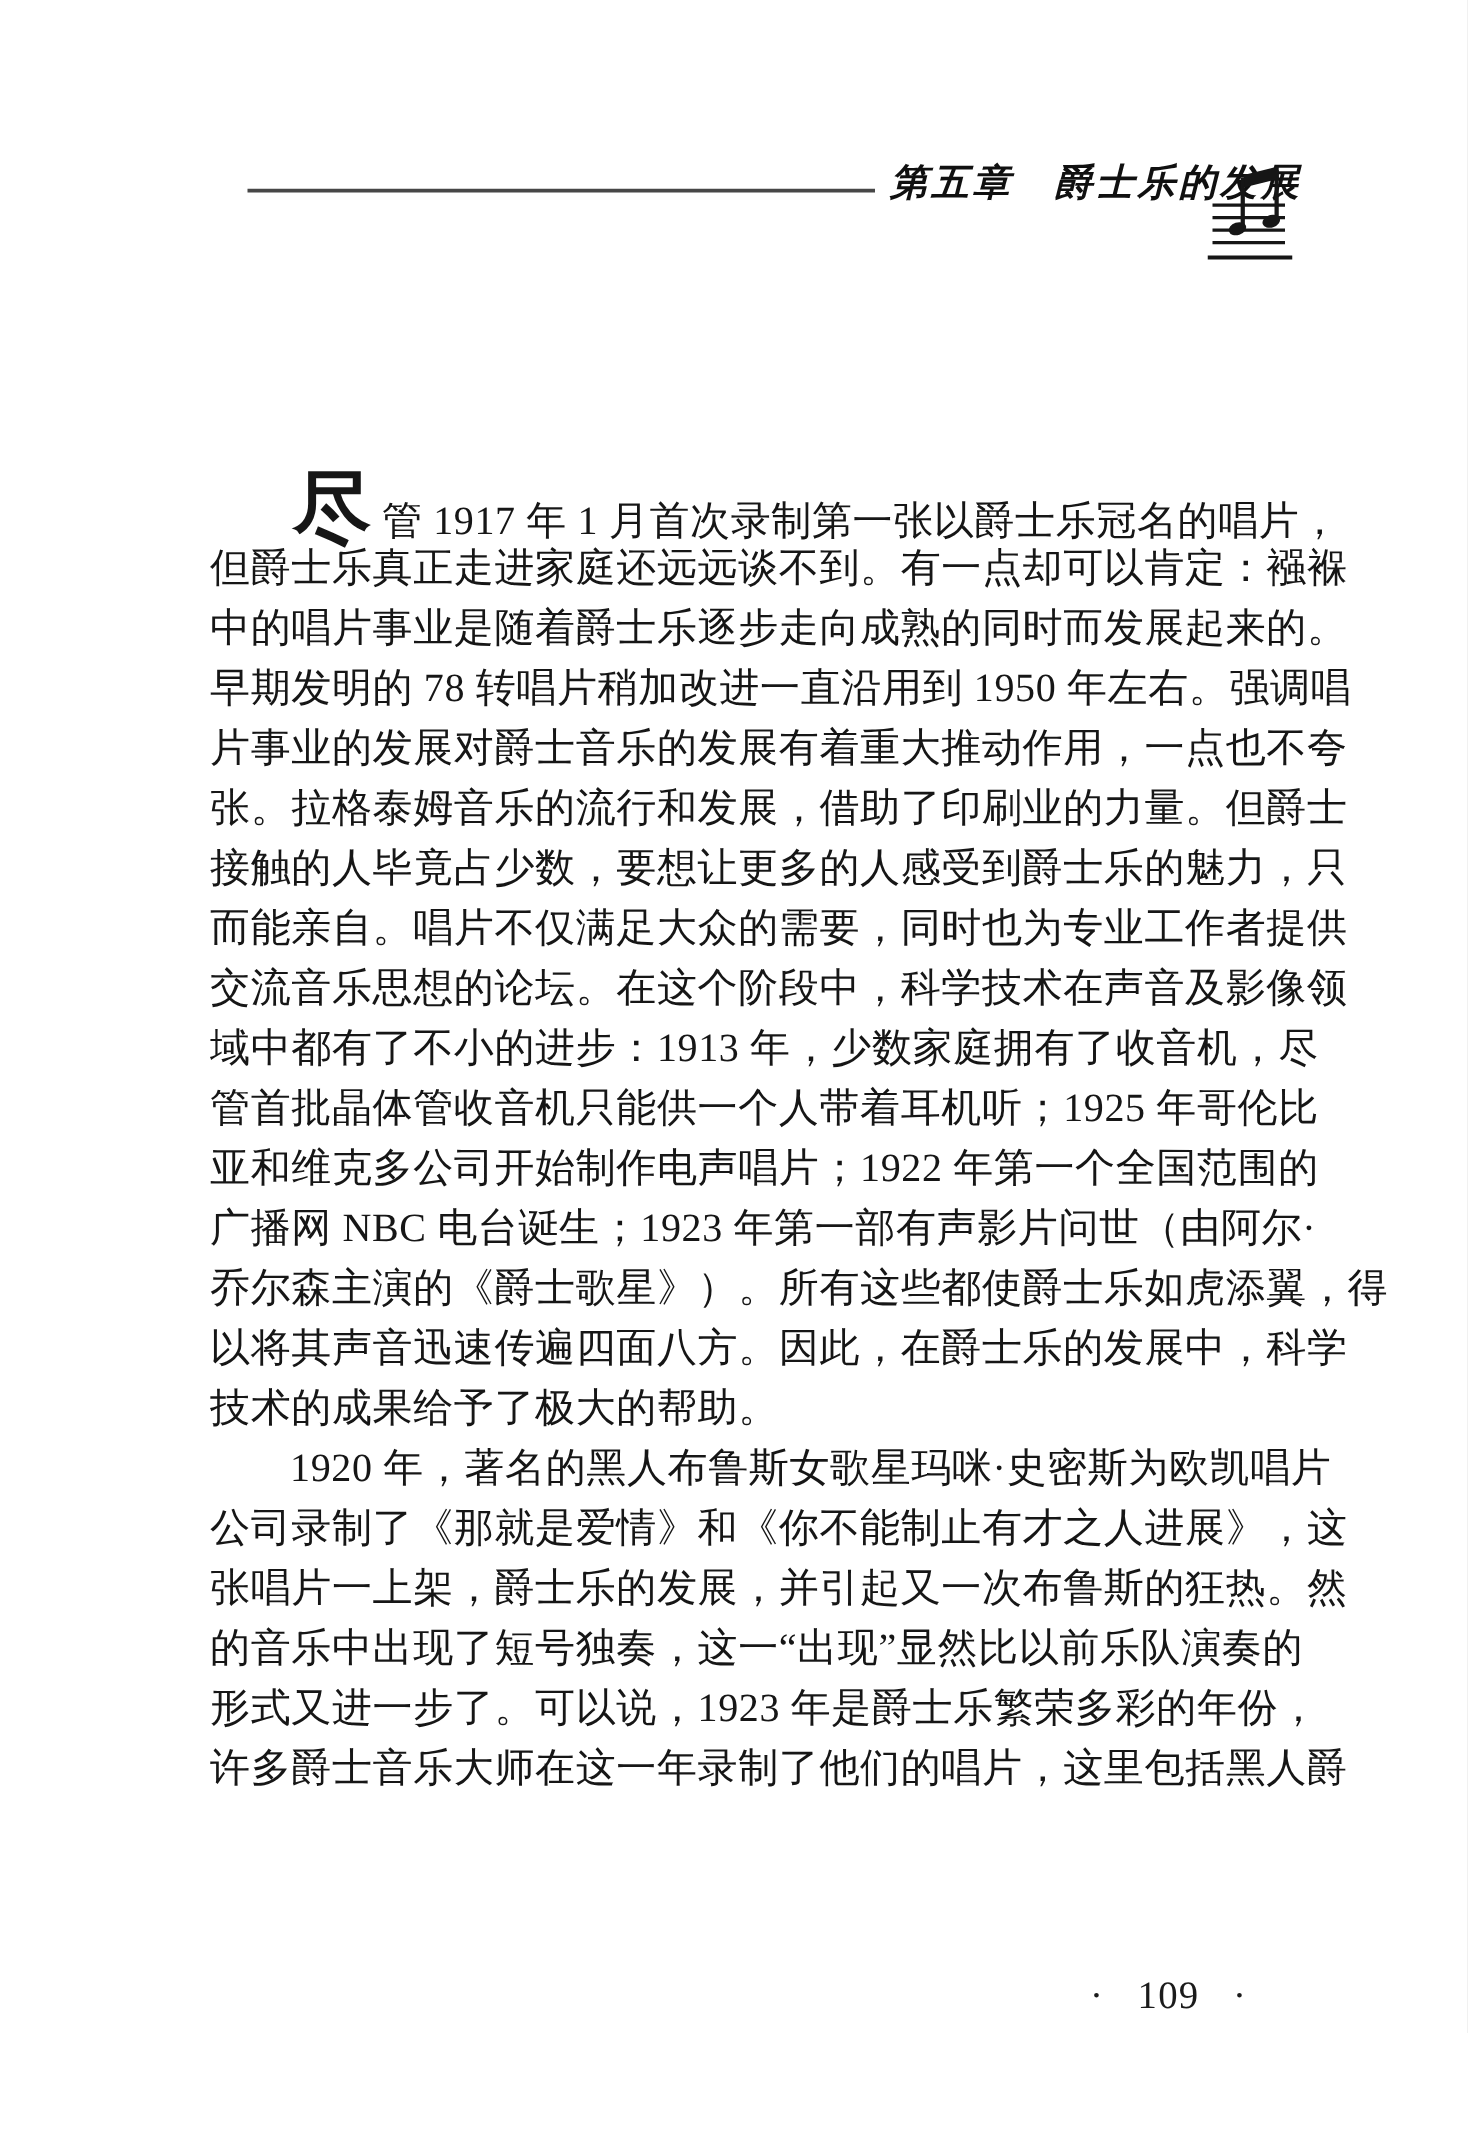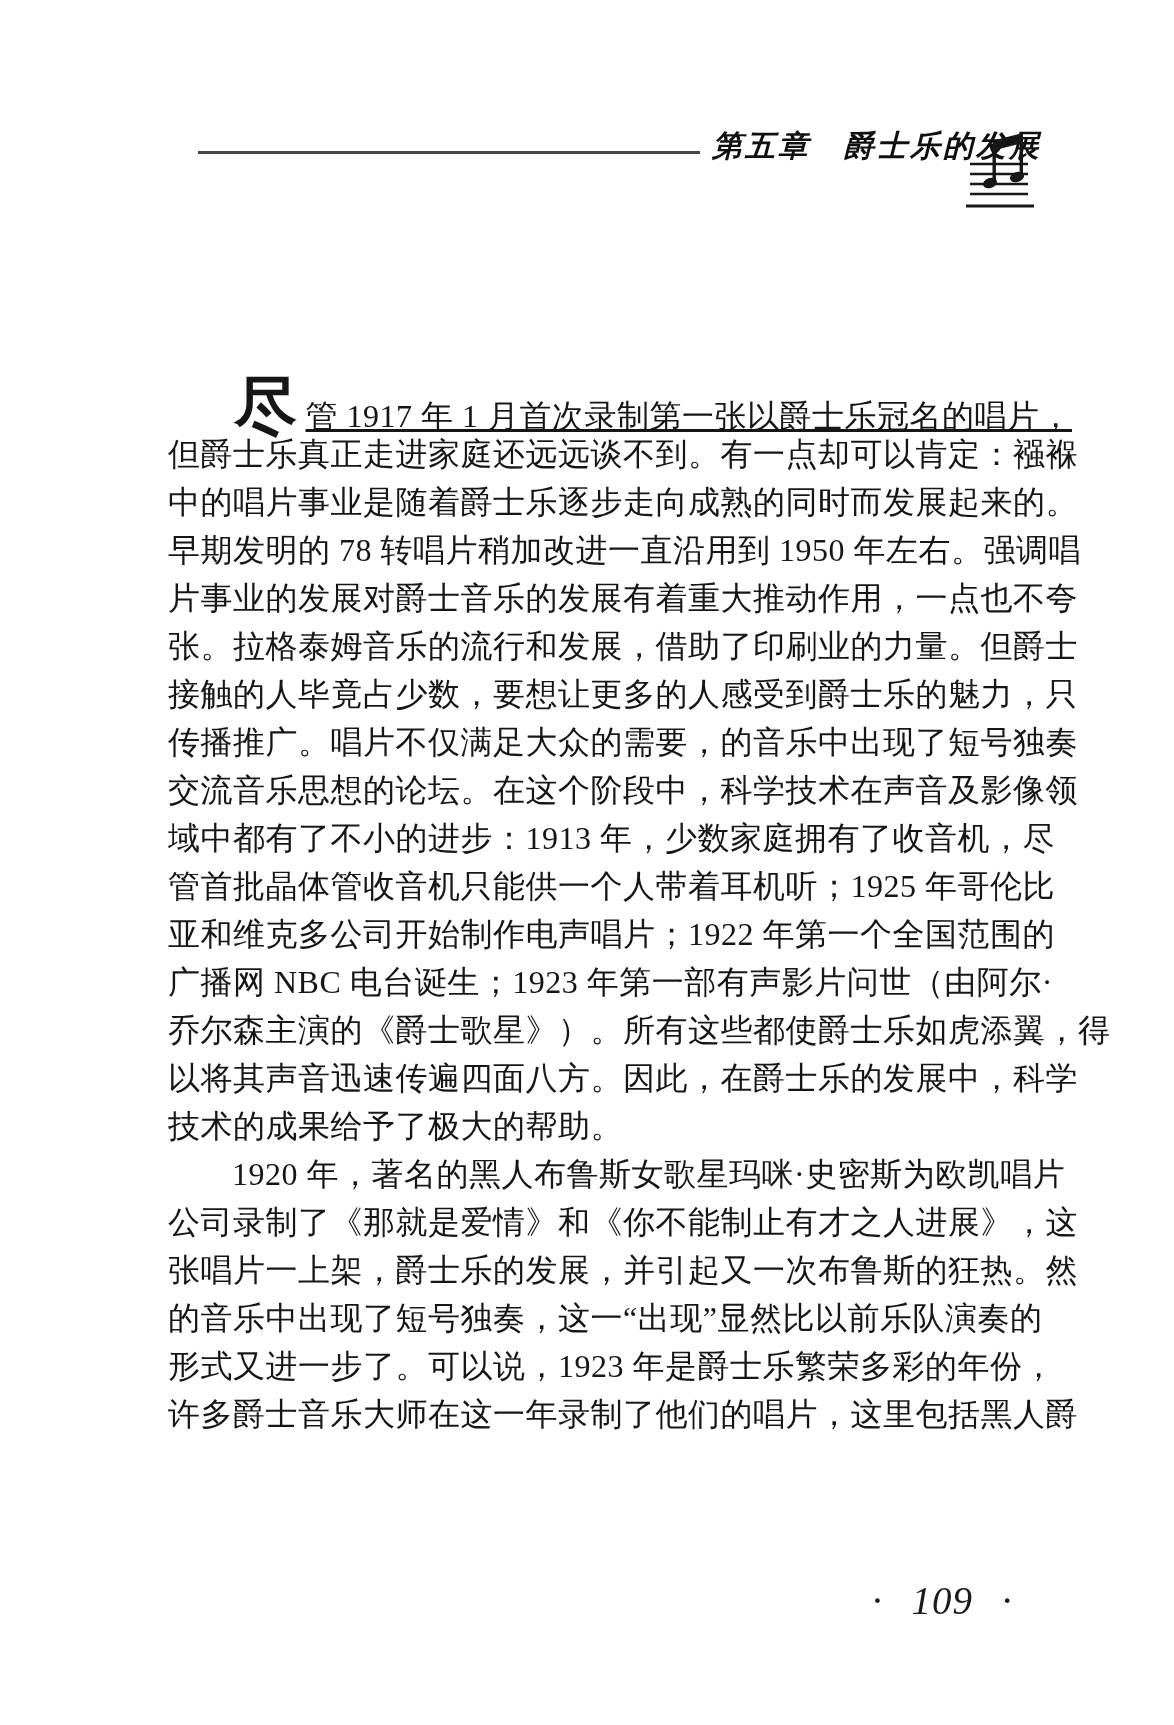--- a/index.html
+++ b/index.html
@@ -32,33 +32,33 @@
   
   .body-text{
     position:absolute;left:168px;top:382px;width:910px;
   }
   .line{
     height:48px;line-height:48px;
     font-size:32px;
     letter-spacing:0.5px;
     white-space:nowrap;
   }
-  .line.first-line{padding-left:2px;text-decoration:underline;}
+  .line.first-line{padding-left:2px;}
   .dropcap{
     display:inline-block;
     font-size:63px;line-height:48px;
     font-weight:600;
     margin-left:64px;margin-right:8px;
     vertical-align:baseline;
   }
   .line.indent{padding-left:64px;}
   
   .page-number{
     position:absolute;left:872px;top:1578px;
-    font-size:39px;font-style:italic;
+    font-size:31px;
     word-spacing:18px;letter-spacing:1px;
     color:#1b1b1b;
   }
 </style>
 </head>
 <body>
 
 <div class="page">
 
   <div>
@@ -85,21 +85,21 @@
   </div>
 
   <div class="body-text">
     <div class="line first-line"><span class="dropcap">尽</span><span>管 1917 年 1 月首次录制第一张以爵士乐冠名的唱片，</span></div>
     <div class="line">但爵士乐真正走进家庭还远远谈不到。有一点却可以肯定：襁褓</div>
     <div class="line">中的唱片事业是随着爵士乐逐步走向成熟的同时而发展起来的。</div>
     <div class="line">早期发明的 78 转唱片稍加改进一直沿用到 1950 年左右。强调唱</div>
     <div class="line">片事业的发展对爵士音乐的发展有着重大推动作用，一点也不夸</div>
     <div class="line">张。拉格泰姆音乐的流行和发展，借助了印刷业的力量。但爵士</div>
     <div class="line">接触的人毕竟占少数，要想让更多的人感受到爵士乐的魅力，只</div>
-    <div class="line">传播推广。唱片不仅满足大众的需要，的音乐中出现了短号独奏</div>
+    <div class="line">而能亲自。唱片不仅满足大众的需要，同时也为专业工作者提供</div>
     <div class="line">交流音乐思想的论坛。在这个阶段中，科学技术在声音及影像领</div>
     <div class="line">域中都有了不小的进步：1913 年，少数家庭拥有了收音机，尽</div>
     <div class="line">管首批晶体管收音机只能供一个人带着耳机听；1925 年哥伦比</div>
     <div class="line">亚和维克多公司开始制作电声唱片；1922 年第一个全国范围的</div>
     <div class="line">广播网 NBC 电台诞生；1923 年第一部有声影片问世（由阿尔·</div>
     <div class="line">乔尔森主演的《爵士歌星》）。所有这些都使爵士乐如虎添翼，得</div>
     <div class="line">以将其声音迅速传遍四面八方。因此，在爵士乐的发展中，科学</div>
     <div class="line">技术的成果给予了极大的帮助。</div>
     <div class="line indent">1920 年，著名的黑人布鲁斯女歌星玛咪·史密斯为欧凯唱片</div>
     <div class="line">公司录制了《那就是爱情》和《你不能制止有才之人进展》，这</div>

